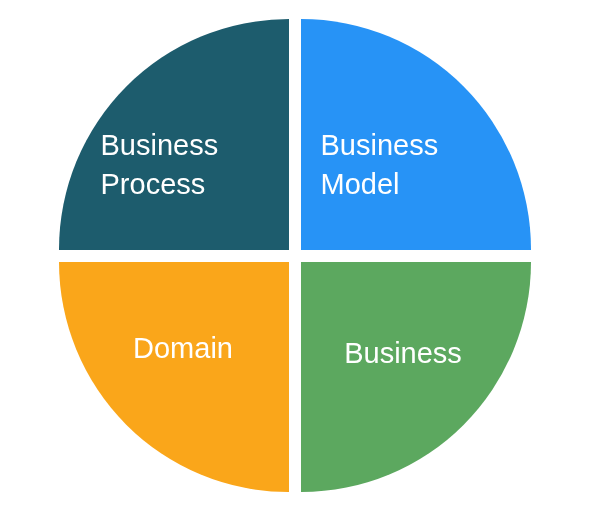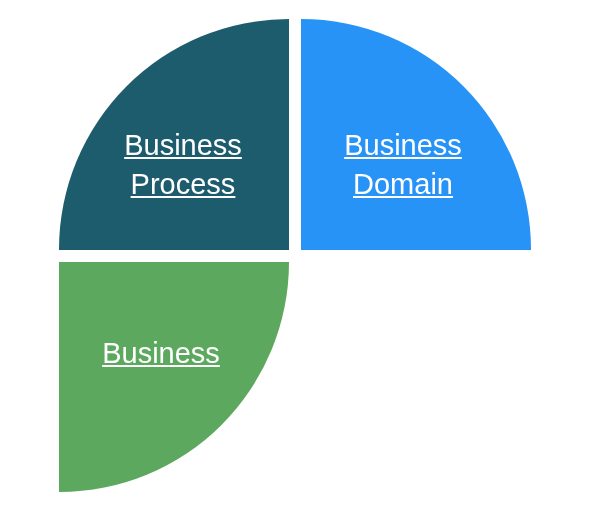--- a/index.html
+++ b/index.html
@@ -50,38 +50,39 @@
       border-bottom-left-radius: 100%;
       padding-bottom: 56px;
       padding-left: 18px;
     }
     .q-br {
       border-bottom-right-radius: 100%;
       padding-bottom: 46px;
       padding-right: 26px;
     }
     .label {
-      text-align: center;
       max-width: 165px;
-      text-decoration: underline;
     }
   </style>
 </head>
 <body>
 
 <div class="canvas">
   <div class="pie">
 
     <div class="quadrant q-tl" style="background-color: rgb(29, 92, 109);">
       <div class="label">Business Process</div>
     </div>
 
     <div class="quadrant q-tr" style="background-color: rgb(39, 147, 246);">
-      <div class="label">Business Domain</div>
+      <div class="label">Business Model</div>
     </div>
 
+    <div class="quadrant q-bl" style="background-color: rgb(250, 166, 26);">
+      <div class="label">Domain</div>
+    </div>
 
     <div class="quadrant q-br" style="background-color: rgb(92, 168, 95);">
       <div class="label">Business</div>
     </div>
 
   </div>
 </div>
 
 </body></html>

